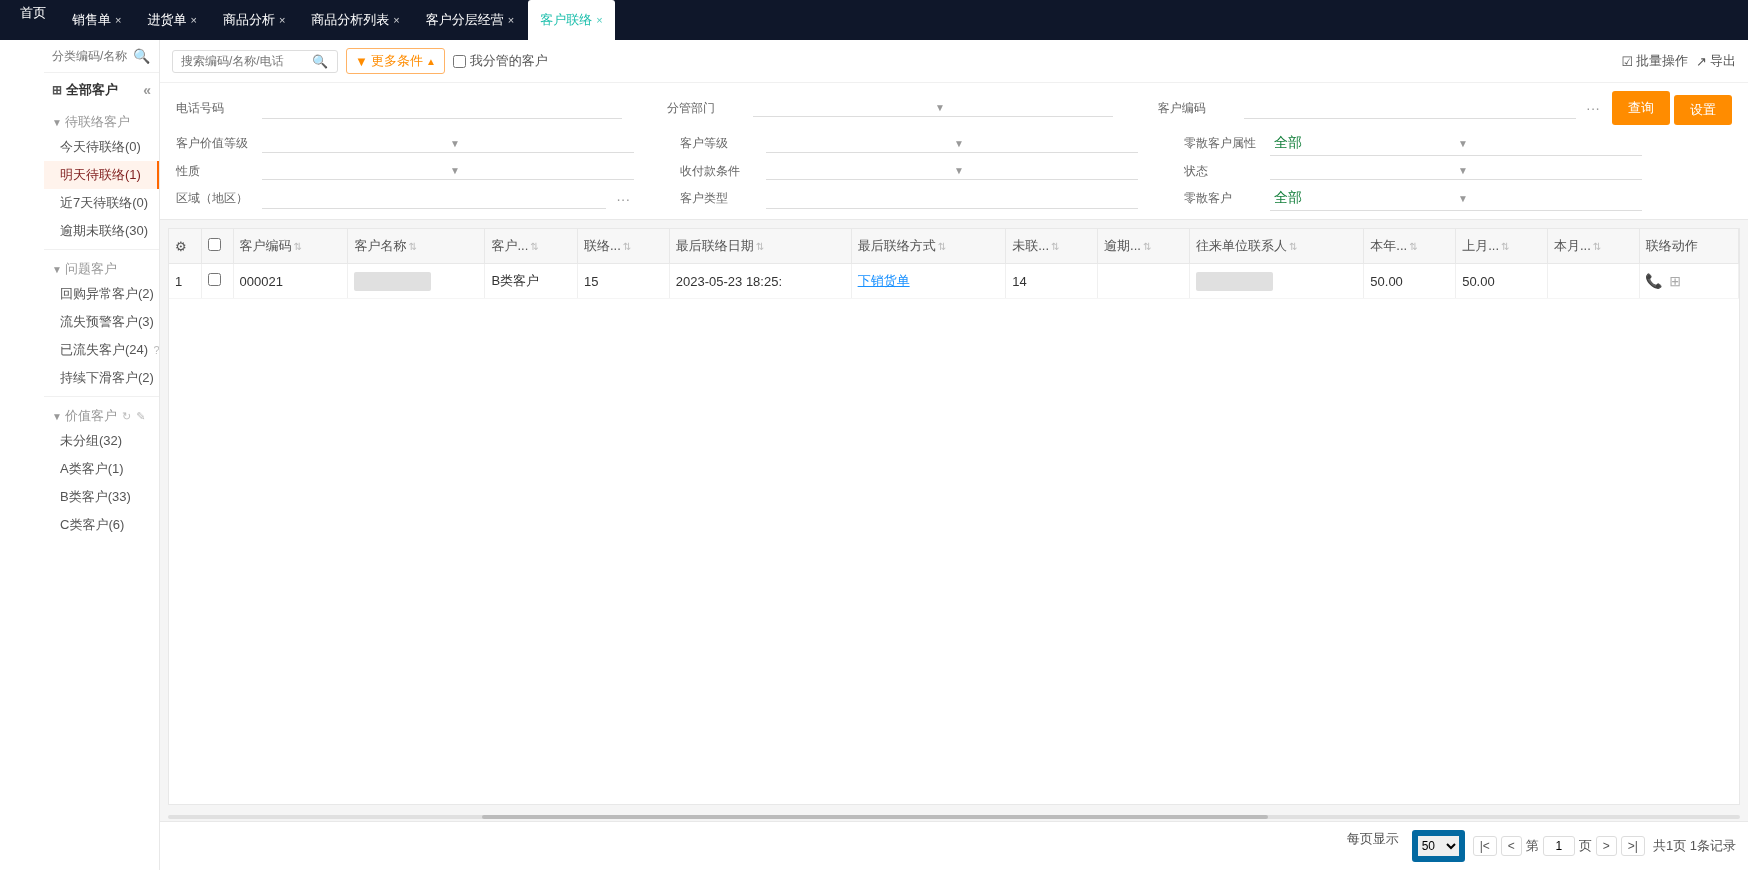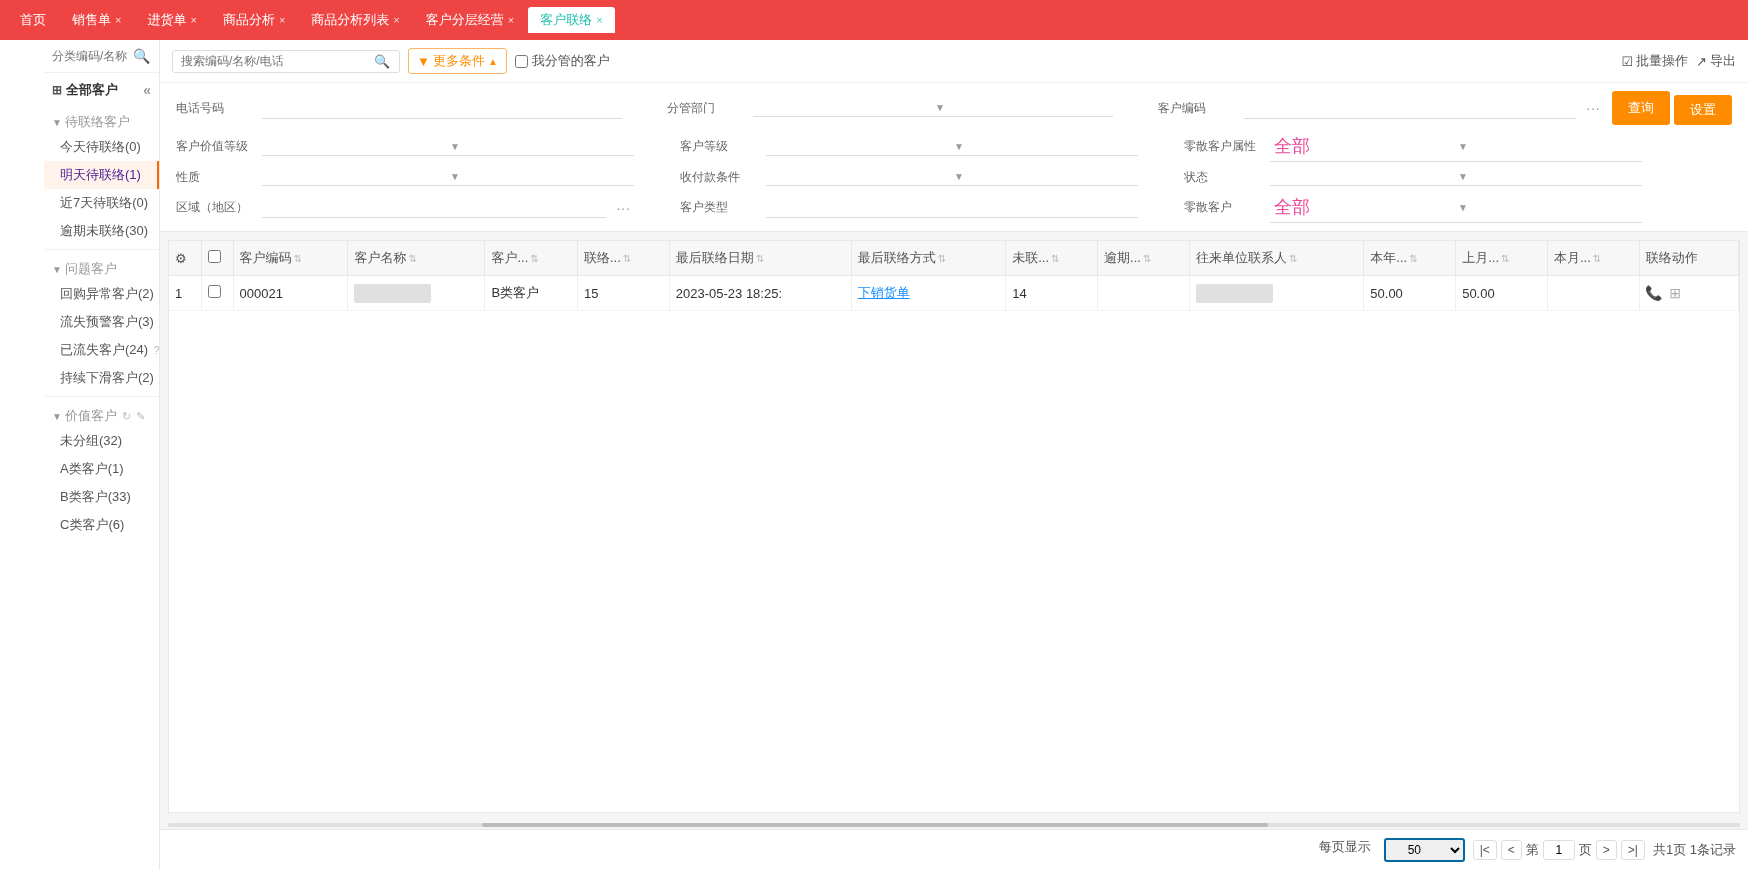--- a/index.html
+++ b/index.html
@@ -1,23 +1,22 @@
 <!DOCTYPE html>
 <html><head>
   <meta charset="utf-8">
   <style>
     * { box-sizing: border-box; margin: 0; padding: 0; font-family: 'Microsoft YaHei', Arial, sans-serif; font-size: 13px; }
     body { background: #f5f5f5; overflow: hidden; width: 1748px; height: 870px; }
 
     
     .top-nav {
-      background: #ef4444;
+      background: #0f172a;
       height: 40px;
       display: flex;
-      align-items: center;
       padding: 0 8px;
       gap: 2px;
     }
     .nav-item {
       color: #fff;
       padding: 4px 12px;
       cursor: pointer;
       border-radius: 3px 3px 0 0;
       white-space: nowrap;
       font-size: 13px;
@@ -81,21 +80,21 @@
       gap: 3px;
     }
     .sidebar-group-title .arrow { color: #999; font-size: 10px; }
     .sidebar-item {
       padding: 5px 8px 5px 16px;
       color: #555;
       cursor: pointer;
       font-size: 12px;
       white-space: nowrap;
     }
-    .sidebar-item.active { background: #fff3ec; color: #4c1d95; border-right: 2px solid #ff6600; }
+    .sidebar-item.active { background: #fff3ec; color: #7f1d1d; border-right: 2px solid #ff6600; }
     .sidebar-divider { height: 1px; background: #f0f0f0; margin: 4px 0; }
 
     
     .content-area {
       flex: 1;
       display: flex;
       flex-direction: column;
       overflow: hidden;
     }
 
@@ -108,21 +107,21 @@
       gap: 8px;
       border-bottom: 1px solid #f0f0f0;
     }
     .search-input-wrap {
       display: flex;
       align-items: center;
       border: 1px solid #ddd;
       border-radius: 3px;
       padding: 3px 8px;
       gap: 4px;
-      width: 228px;
+      width: 166px;
     }
     .search-input-wrap input {
       border: none;
       outline: none;
       font-size: 12px;
       color: #999;
       width: 100%;
     }
     .more-conditions {
       display: flex;
@@ -196,21 +195,21 @@
     }
     .filter-select {
       display: flex;
       align-items: center;
       gap: 4px;
       border-bottom: 1px solid #ddd;
       padding: 3px 4px;
       cursor: pointer;
       flex: 1;
     }
-    .filter-select span { color: #ec4899; font-size: 18px; flex: 1; }
+    .filter-select span { color: #15803d; font-size: 14px; flex: 1; }
     .filter-select .chevron { color: #999; font-size: 10px; }
     .filter-dots { color: #999; font-size: 14px; cursor: pointer; padding: 0 4px; }
     .filter-query-btn {
       background: #ff8c00;
       color: #fff;
       border: none;
       border-radius: 3px;
       padding: 6px 16px;
       cursor: pointer;
       font-size: 13px;
@@ -289,23 +288,23 @@
       gap: 8px;
       font-size: 12px;
       color: #555;
     }
     .page-size-select {
       display: flex;
       align-items: flex-start;
       gap: 13px;
     }
     .page-size-select select {
-      border: 2px solid #0369a1;
+      border: 6px solid #0369a1;
       border-radius: 3px;
-      padding: 2px 18px;
+      padding: 2px 0;
       font-size: 12px;
     }
     .pagination {
       display: flex;
       align-items: center;
       gap: 4px;
     }
     .page-btn {
       border: 1px solid #ddd;
       background: #fff;

